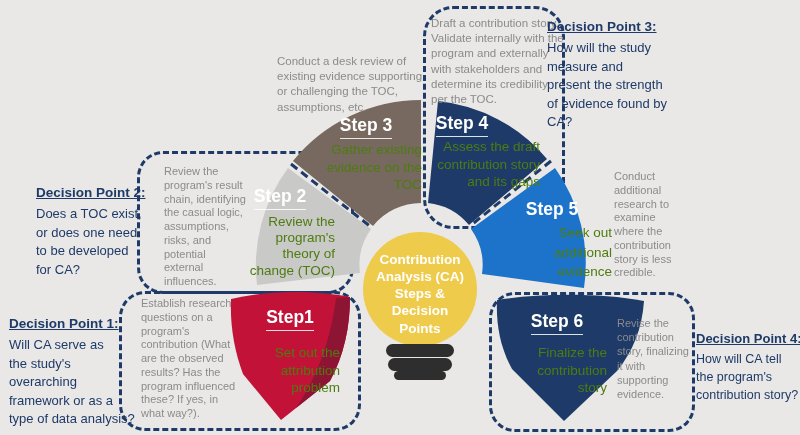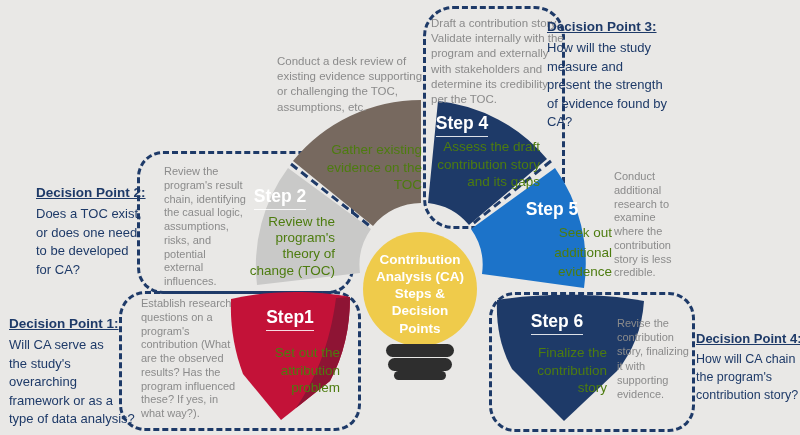--- a/index.html
+++ b/index.html
@@ -106,20 +106,21 @@
   </svg>
 
   <div class="txt pre" id="bulb-label">Contribution
 Analysis (CA)
 Steps &amp;
 Decision
 Points</div>
 
   <div class="txt step-title" id="title-s1"><span class="ul">Step1</span></div>
   <div class="txt step-title" id="title-s2"><span class="ul">Step 2</span></div>
+  <div class="txt step-title" id="title-s3"><span class="ul">Step 3</span></div>
   <div class="txt step-title" id="title-s4"><span class="ul">Step 4</span></div>
   <div class="txt step-title" id="title-s5"><span>Step 5</span></div>
   <div class="txt step-title" id="title-s6"><span class="ul">Step 6</span></div>
 
   <div class="txt step-sub pre" id="sub-s1">Set out the
 attribution
 problem</div>
   <div class="txt step-sub pre" id="sub-s2">Review the
 program's
 theory of
@@ -198,18 +199,18 @@
   <div class="txt dp" id="dp3">
     <div class="dp-heading">Decision Point 3:</div>
     <div class="pre">How will the study
 measure and
 present the strength
 of evidence found by
 CA?</div>
   </div>
   <div class="txt dp" id="dp4">
     <div class="dp-heading">Decision Point 4:</div>
-    <div class="pre">How will CA chain
+    <div class="pre">How will CA tell
 the program's
 contribution story?</div>
   </div>
 
 </div>
 
 </body></html>

